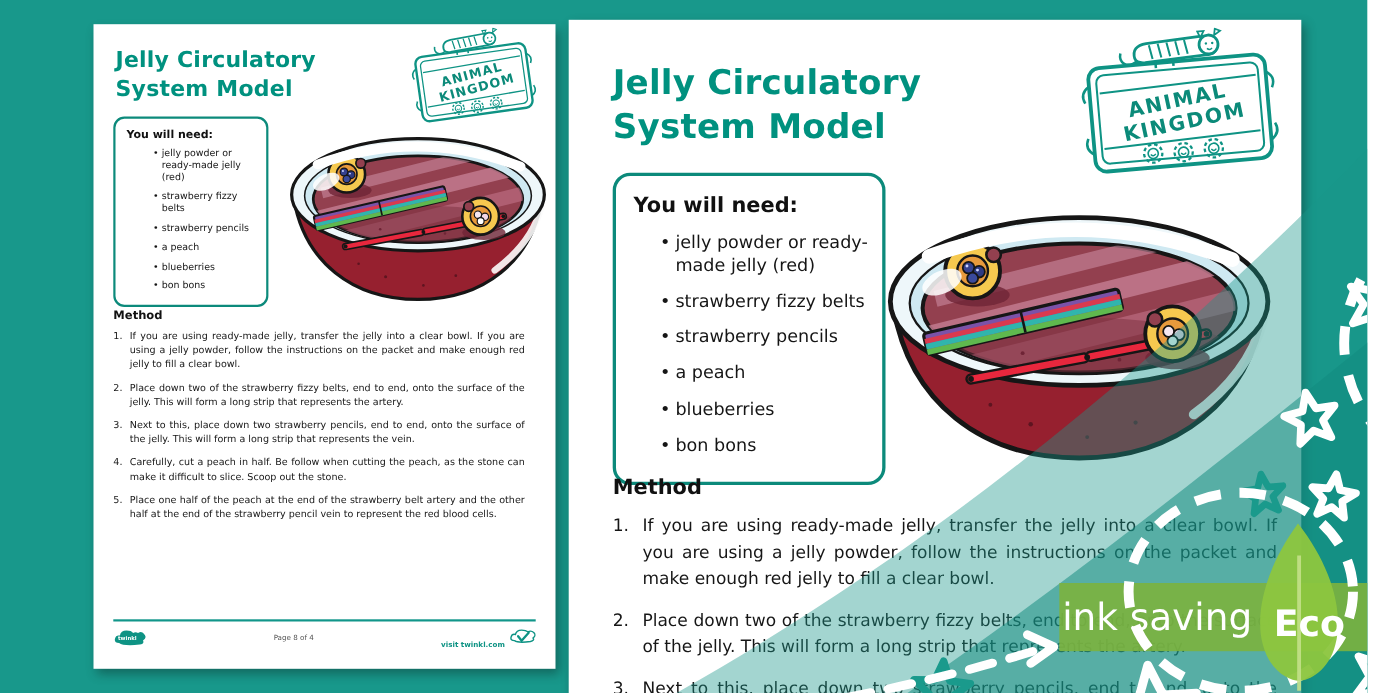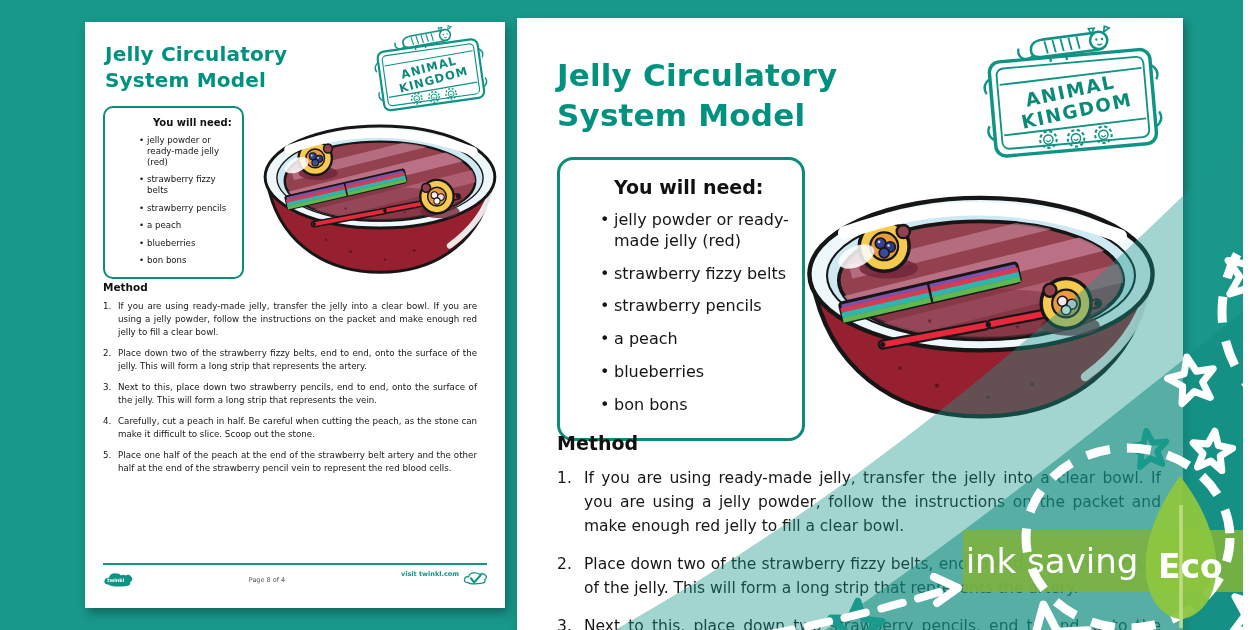--- a/index.html
+++ b/index.html
@@ -10,21 +10,21 @@
   .page-left  { left:85px;  top:22px; width:420px; height:586px; }
   .page-right { left:517px; top:18px; width:666px; height:612px; overflow:hidden; }
 
   .title { position:absolute; font-weight:bold; color:#00917f; line-height:1.28; letter-spacing:.2px; }
   .title-s { left:20px; top:20px; width:240px; font-size:20px; }
   .title-l { left:40px; top:38px; width:380px; font-size:31px; }
 
   .needbox { position:absolute; border:2px solid #0c8a7b; border-radius:10px; background:#fff; }
   .needbox-s { left:18px; top:84px; width:141px; padding:9px 8px 4px 10px; }
   .needbox-l { left:40px; top:139px; width:248px; padding:16px 12px 10px 16px; border-width:3px; border-radius:16px; }
-  .needbox h3 { color:#111;margin-left:38px; }
+  .needbox h3 { color:#111; }
   .needbox-s h3 { font-size:10px; margin-bottom:4px; }
   .needbox-l h3 { font-size:19px; margin-bottom:8px; }
   .needbox ul { list-style:none;margin-left:24px; }
   .needbox li { position:relative; color:#151515; }
   .needbox-s li { font-size:8.6px; line-height:1.28; margin:6.5px 0; padding-left:8px; }
   .needbox-l li { font-size:16px; line-height:1.3; margin:12px 0; padding-left:14px; }
   .needbox li::before { content:"•"; position:absolute; left:0; top:0; }
 
   .bowl-wrap { position:absolute; }
   .bowl-s { left:172px; top:100px; width:246px; height:162px; }
@@ -38,21 +38,21 @@
   .method-l h3 { font-size:19px; margin-bottom:12px; }
   .method ol { list-style:none; counter-reset:step; }
   .method li { counter-increment:step; position:relative; text-align:justify; }
   .method-s li { font-size:8.7px; line-height:1.5; padding-left:15px; margin-bottom:8px; }
   .method-l li { font-size:15.5px; line-height:1.55; padding-left:27px; margin-bottom:14px; }
   .method li::before { content:counter(step) "."; position:absolute; left:0; top:0; }
 
   .footer { position:absolute; left:18px; right:18px; top:541px; border-top:2px solid #11968a;
             display:flex; justify-content:space-between; align-items:center; padding-top:5px; }
   .page-info { font-size:6.5px; color:#555; }
-  .site-box { display:flex; align-items:flex-start; gap:4px; }
+  .site-box { display:flex; align-items:flex-end; gap:4px; }
   .site-link { font-size:6.5px; font-weight:bold; color:#0e9384; }
 
   .badge { position:absolute; }
   .badge-s { left:283px; top:6px;  width:124px; transform:rotate(-8deg); }
   .badge-l { left:456px; top:10px; width:198px; transform:rotate(-5deg); }
 
   .overlay { position:absolute; left:0; top:0; pointer-events:none; }
 </style>
 </head>
 <body>
@@ -200,21 +200,21 @@
     <svg class="bowl-wrap bowl-s" viewBox="0 0 250 165">
       <use href="#bowl-art"></use>
     </svg>
 
     <div class="method method-s">
       <h3>Method</h3>
       <ol>
         <li>If you are using ready-made jelly, transfer the jelly into a clear bowl. If you are using a jelly powder, follow the instructions on the packet and make enough red jelly to fill a clear bowl.</li>
         <li>Place down two of the strawberry fizzy belts, end to end, onto the surface of the jelly. This will form a long strip that represents the artery.</li>
         <li>Next to this, place down two strawberry pencils, end to end, onto the surface of the jelly. This will form a long strip that represents the vein.</li>
-        <li>Carefully, cut a peach in half. Be careful when cutting the peach, as the stone can make it difficult to slice. Scoop out the stone.</li>
+        <li>Carefully, cut a peach in half. Be follow when cutting the peach, as the stone can make it difficult to slice. Scoop out the stone.</li>
         <li>Place one half of the peach at the end of the strawberry belt artery and the other half at the end of the strawberry pencil vein to represent the red blood cells.</li>
       </ol>
     </div>
 
     <div class="footer">
       <svg width="30" height="20" viewBox="0 0 40 22">
         <use href="#twinkl-cloud"></use>
         <text x="17" y="13.5" font-size="6.5" font-weight="bold" fill="#ffffff" text-anchor="middle">twinkl</text>
       </svg>
       <span class="page-info">Page 8 of 4</span>

